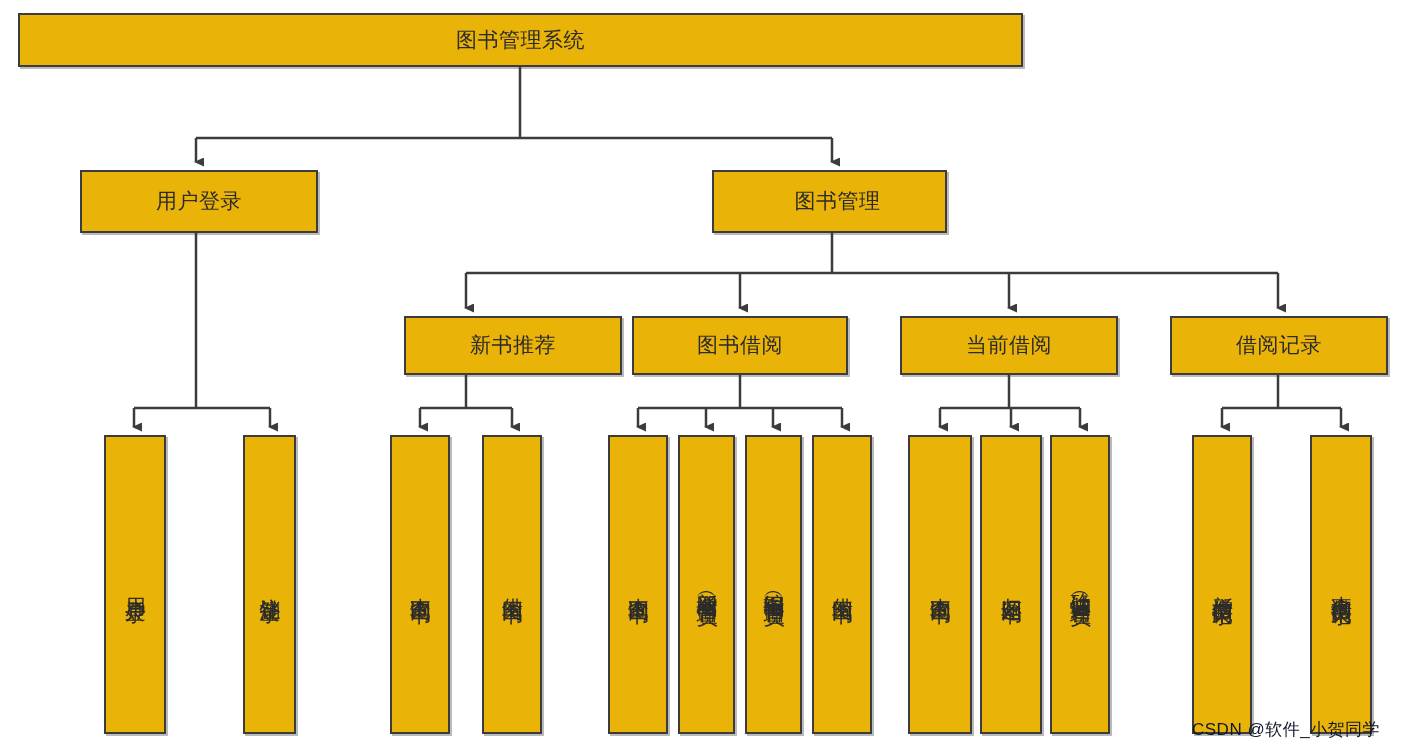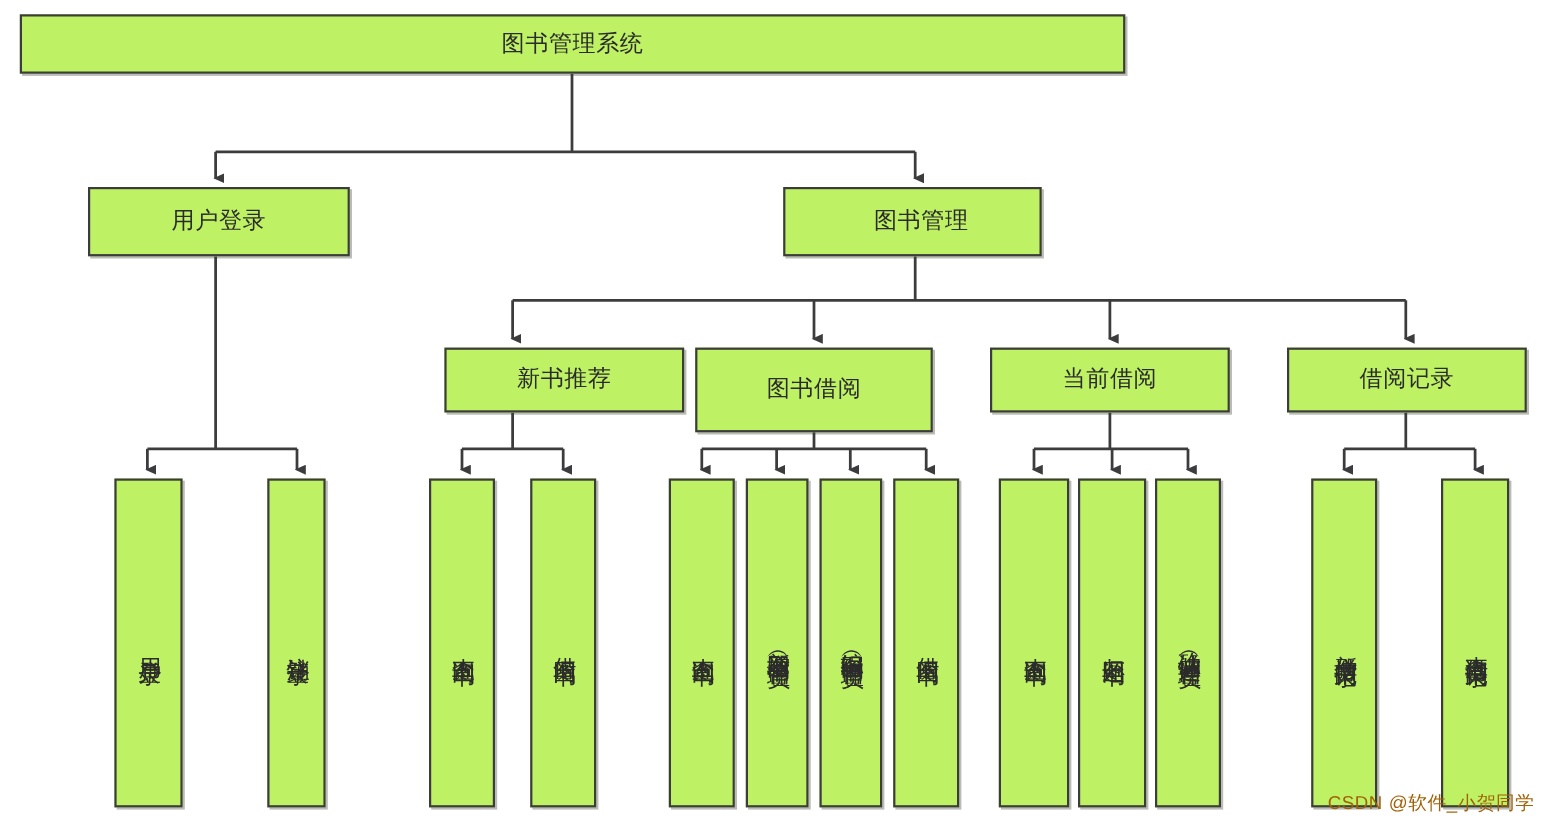--- a/index.html
+++ b/index.html
@@ -22,21 +22,21 @@
     left: 0;
     top: 0;
     width: 1405px;
     height: 747px;
     pointer-events: none;
   }
   .node {
     position: absolute;
     box-sizing: border-box;
     border: 2px solid #3c3c3c;
-    background: #bef264;
+    background: #eab308;
     display: flex;
     align-items: center;
     justify-content: center;
     box-shadow: 2px 2px 0 rgba(60,60,60,0.35);
   }
   .node .lbl {
     color: #2b2b2b;
     letter-spacing: 0.5px;
     text-align: center;
     line-height: 1.25;
@@ -55,26 +55,25 @@
   .node.vert .lbl {
     writing-mode: vertical-rl;
     text-orientation: upright;
     font-size: 21px;
     line-height: 1.18;
     letter-spacing: 2px;
     white-space: nowrap;
   }
   .watermark {
     position: absolute;
-    color: #a16207;
+    color: #0f172a;
     font-size: 17px;
     letter-spacing: 0.5px;
     white-space: nowrap;
     user-select: none;
-    margin-left: 15px;
   }
 </style>
 </head>
 <body>
 
 <div id="canvas">
 
   <svg class="wires" viewBox="0 0 1405 747">
     <defs>
       <marker id="arrow" markerWidth="10" markerHeight="10" refX="4.5" refY="8" orient="auto" markerUnits="userSpaceOnUse">
@@ -132,21 +131,21 @@
   <div class="node horiz" style="left:80px; top:170px; width:238px; height:63px;">
     <span class="lbl">用户登录</span>
   </div>
   <div class="node horiz" style="left:712px; top:170px; width:235px; height:63px;padding-left:16px;">
     <span class="lbl">图书管理</span>
   </div>
 
   <div class="node horiz" style="left:360px; top:316px; width:218px; height:59px;margin-left:44px;">
     <span class="lbl">新书推荐</span>
   </div>
-  <div class="node horiz" style="left:632px; top:316px; width:216px; height:77px;">
+  <div class="node horiz" style="left:632px; top:316px; width:216px; height:59px;">
     <span class="lbl">图书借阅</span>
   </div>
   <div class="node horiz" style="left:1170px; top:316px; width:218px; height:59px;">
     <span class="lbl">借阅记录</span>
   </div>
   <div class="node horiz" style="left:900px; top:316px; width:218px; height:59px;">
     <span class="lbl">当前借阅</span>
   </div>
 
   <div class="node vert" style="left:104px; top:435px; width:62px; height:299px;">

